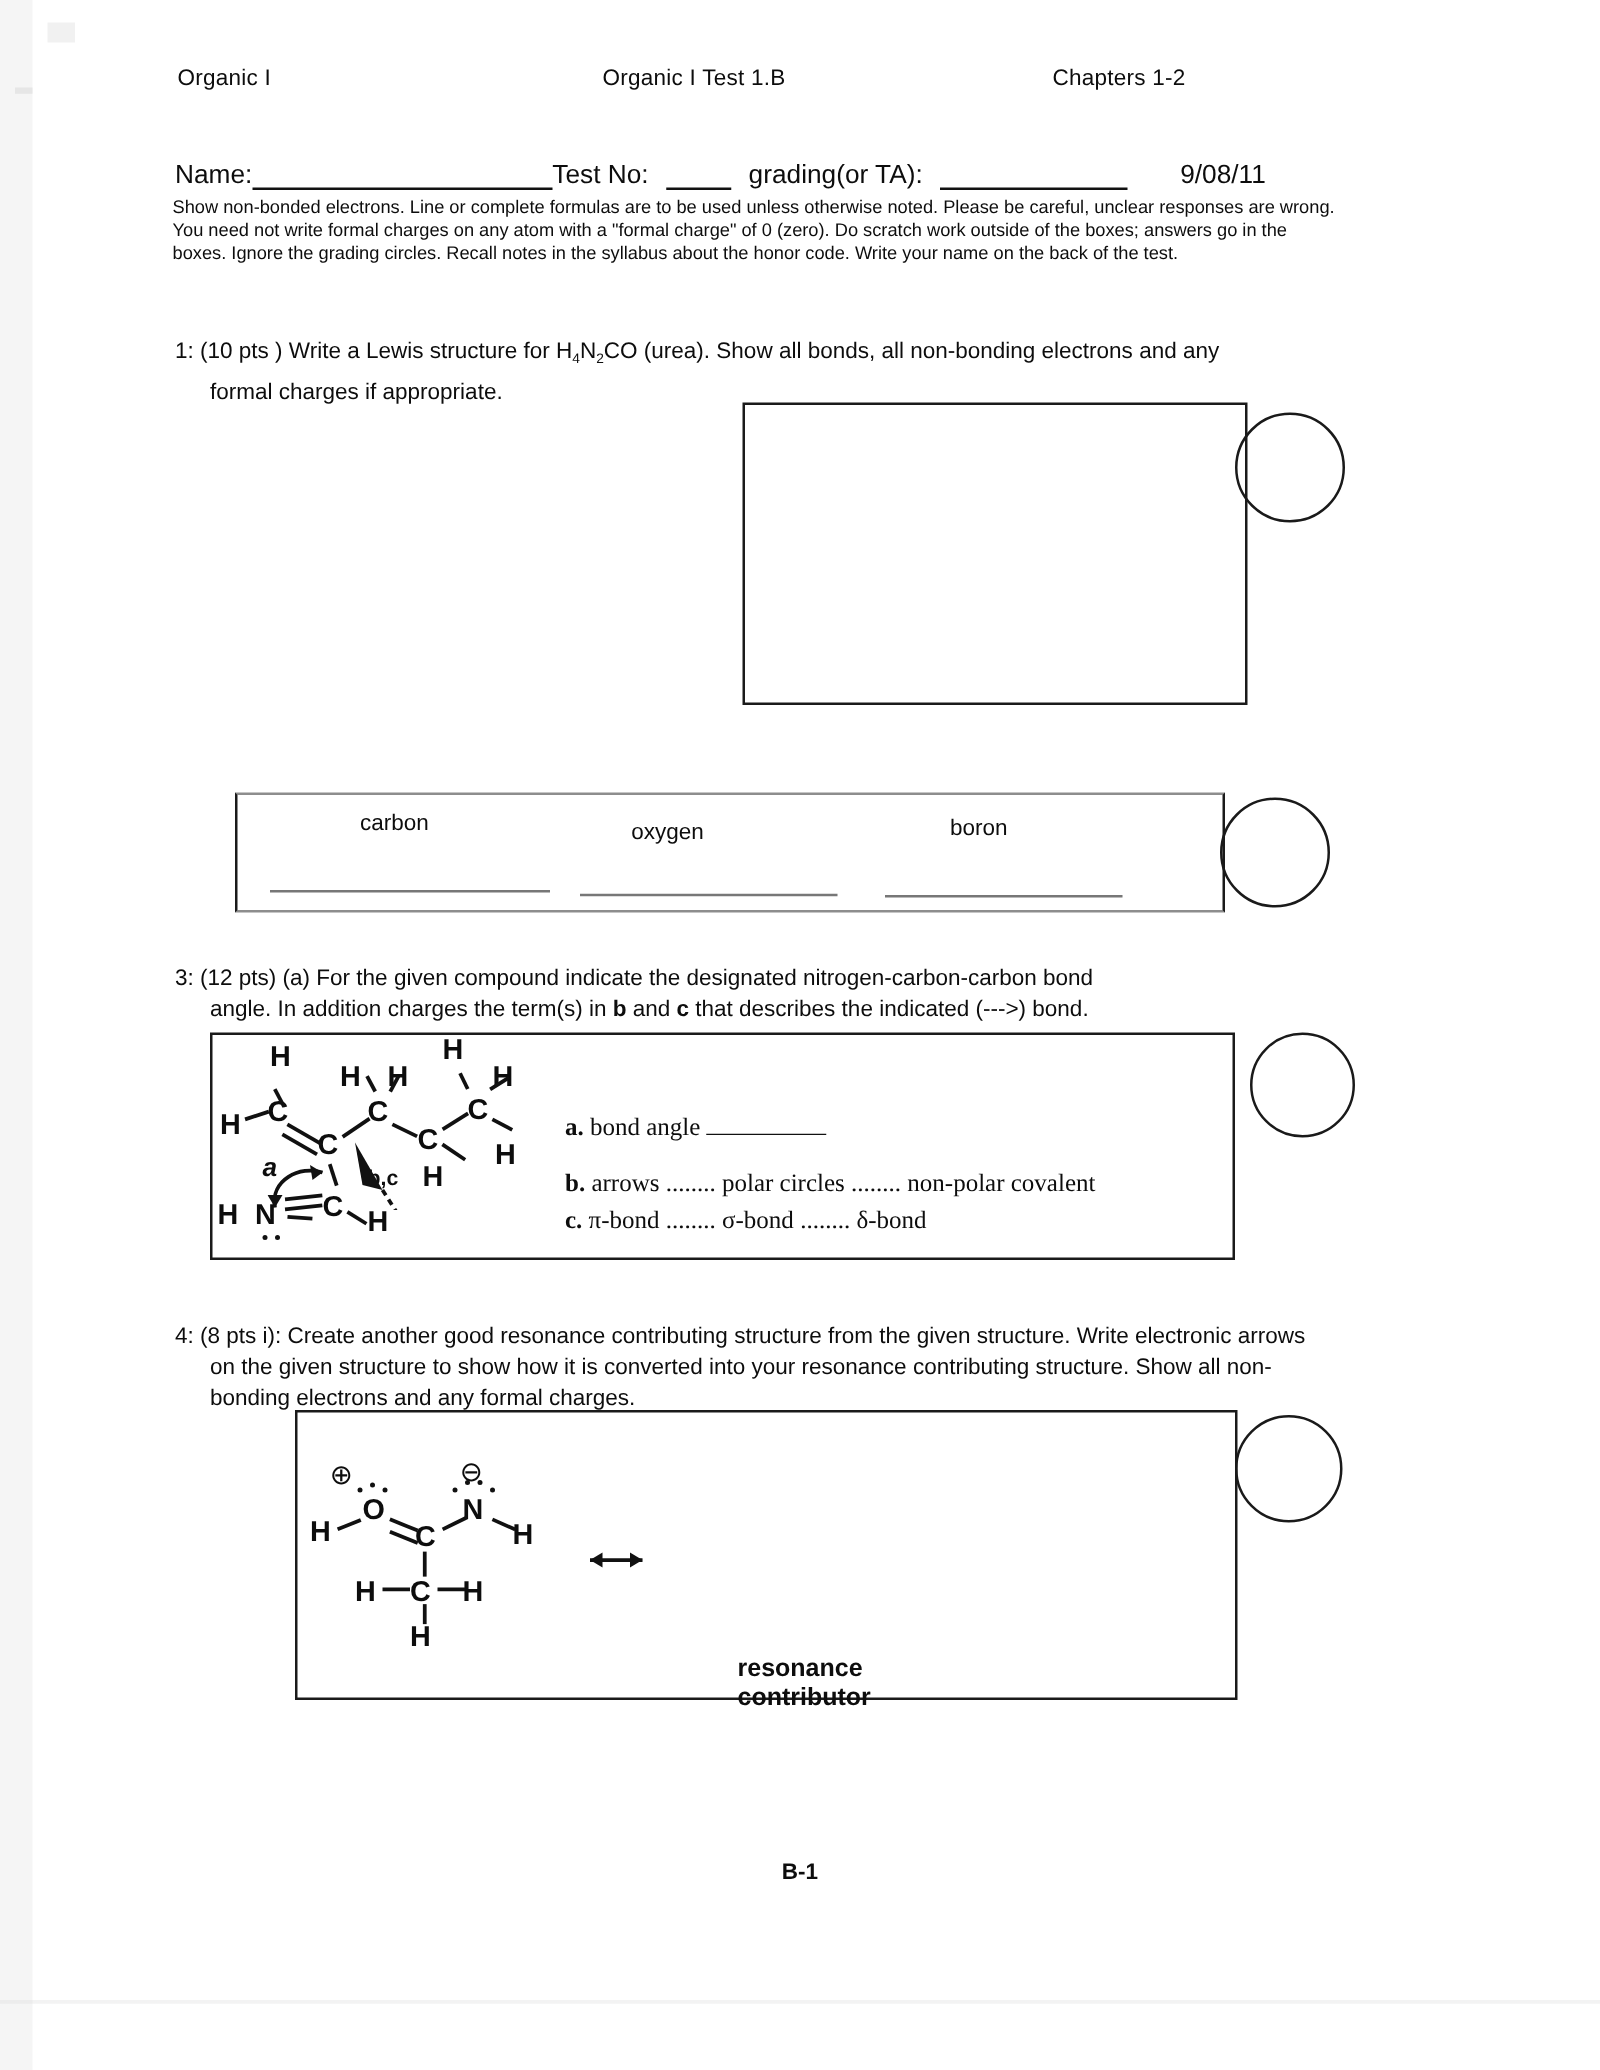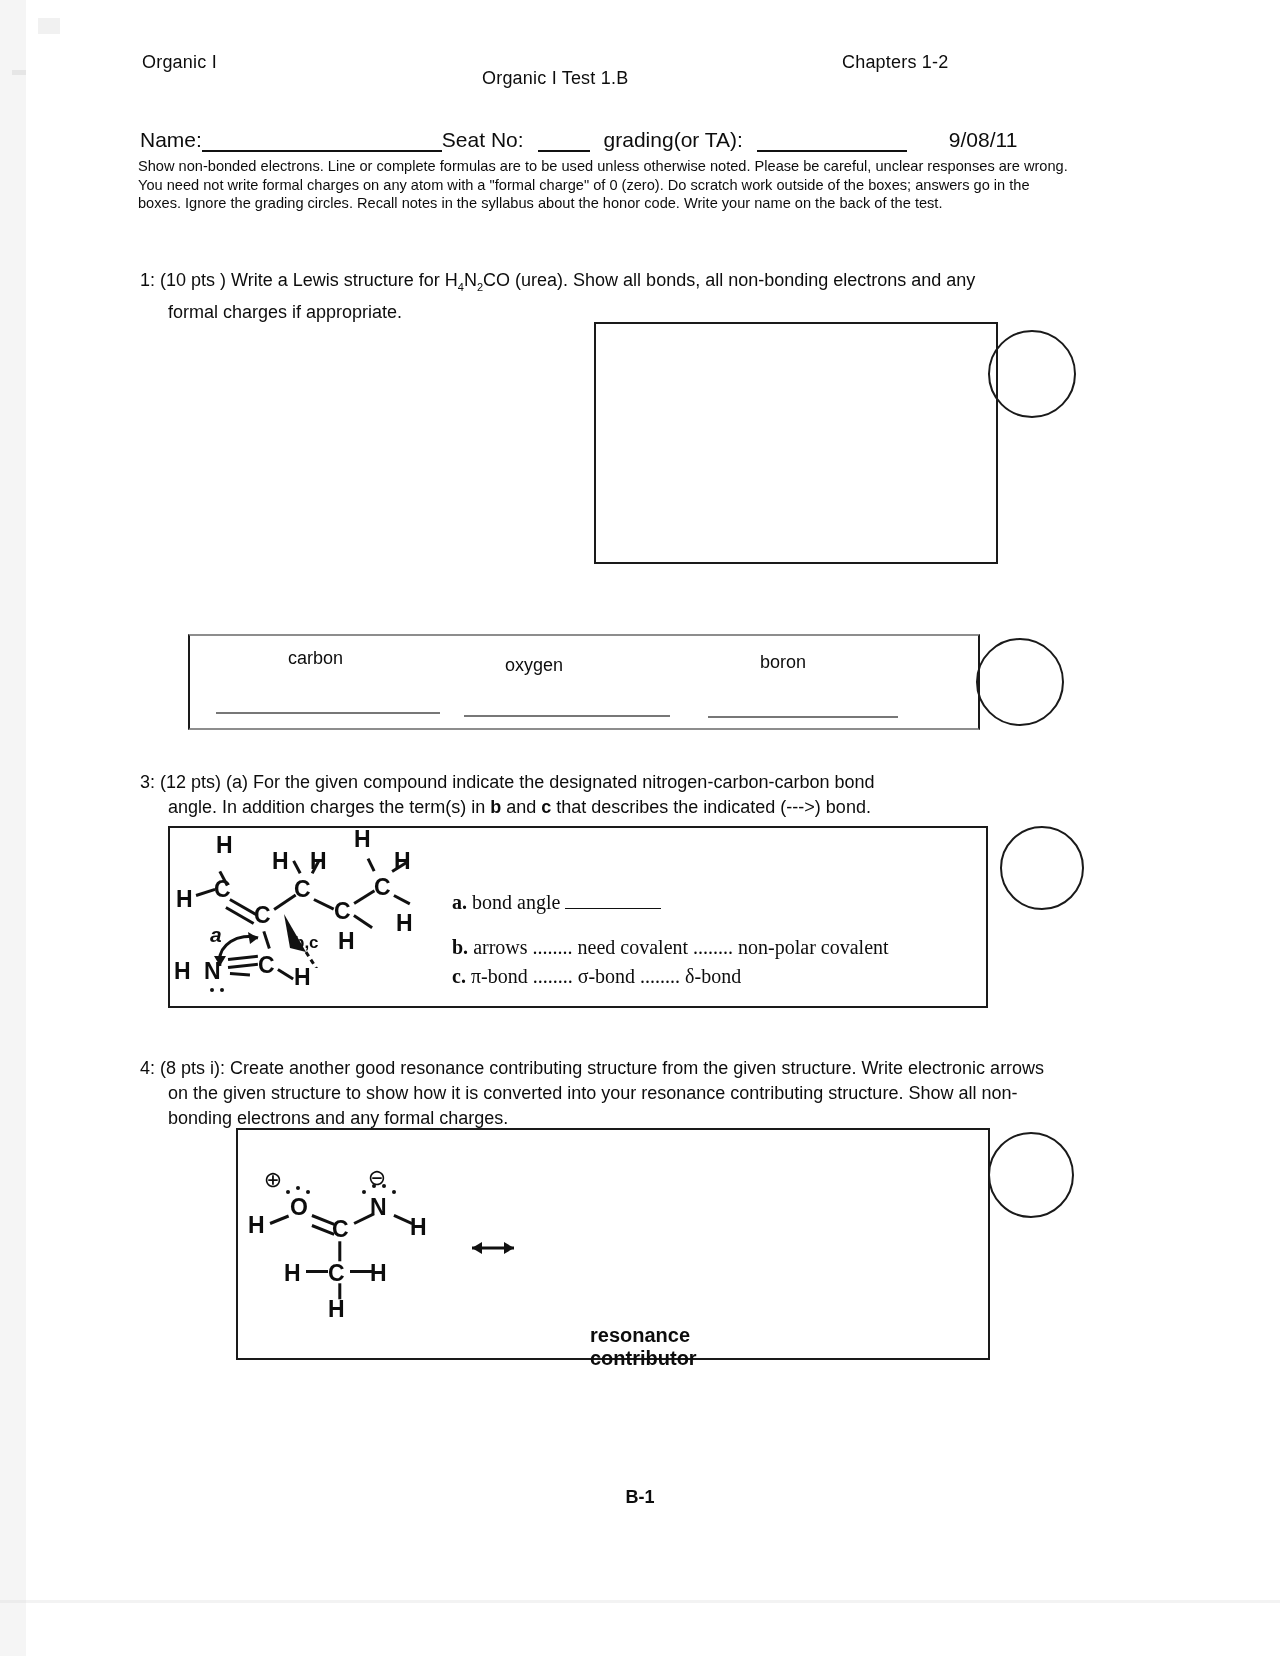--- a/index.html
+++ b/index.html
@@ -14,21 +14,21 @@
   
   .scan-noise{position:absolute;background:#d8d8d8;opacity:.55;}
   .page{position:absolute;inset:0;}
 
   
   .hdr{
     position:absolute;top:52px;left:0;width:1280px;
     display:flex;font-size:18px;letter-spacing:.2px;
   }
   .hdr-left{margin-left:142px;width:340px;}
-  .hdr-mid{width:300px;margin-top:16px;}
+  .hdr-mid{width:300px;}
   .hdr-right{margin-left:60px;}
   .b{font-weight:bold;}
 
   
   .nameline{
     position:absolute;top:128px;left:140px;width:960px;
     font-size:21px;display:flex;align-items:flex-end;white-space:nowrap;
   }
   .rule{display:inline-block;border-bottom:2px solid #111;height:15px;}
   .r1{width:240px;}
@@ -92,21 +92,21 @@
 
   <div class="hdr">
     <span class="hdr-left">Organic I</span>
     <span class="hdr-mid">Organic I  Test 1.B</span>
     <span class="hdr-right">Chapters 1-2</span>
   </div>
 
   <div class="nameline">
     <span>Name:</span>
     <span class="rule r1"></span>
-    <span>Seat No:</span>
+    <span>Test No:</span>
     <span class="gap"></span>
     <span class="rule r2"></span>
     <span class="gap"></span>
     <span>grading(or TA):</span>
     <span class="gap"></span>
     <span class="rule r3"></span>
     <span class="gap"></span>
       <span class="gap"></span>
       <span class="gap"></span>
     <span>9/08/11</span>
@@ -207,21 +207,21 @@
   <div class="q3list serif" style="left:452px;top:888px;width:530px;">
     <div style="margin-bottom:16px;">
       <span class="lbl">a.</span>
       <span>bond angle</span>
       <span class="ulshort"></span>
     </div>
     <div>
       <span class="lbl">b.</span>
       <span>arrows</span>
       <span>........</span>
-      <span>need covalent</span>
+      <span>polar circles</span>
       <span>........</span>
       <span>non-polar covalent</span>
     </div>
     <div>
       <span class="lbl">c.</span>
       <span>π-bond</span>
       <span>........</span>
       <span>σ-bond</span>
       <span>........</span>
       <span>δ-bond</span>

